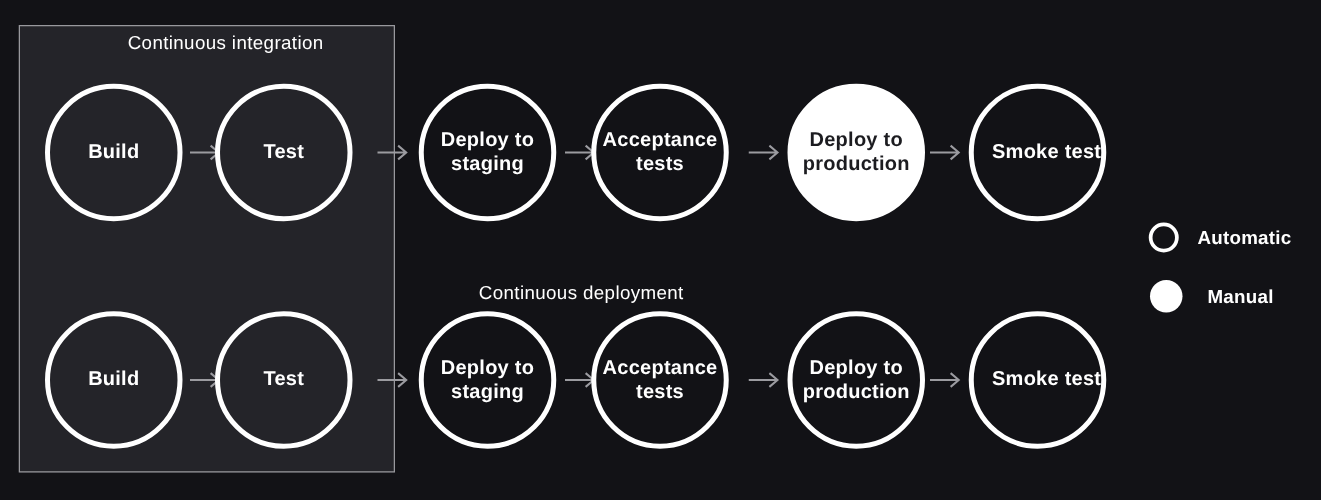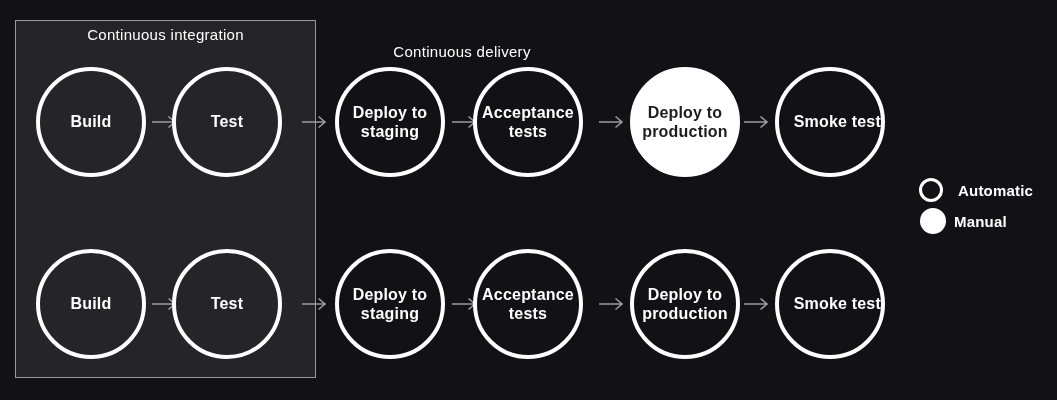--- a/index.html
+++ b/index.html
@@ -31,20 +31,21 @@
     box-sizing: border-box;
   }
   .box-label {
     position: absolute;
     left: 15px; top: 26px;
     width: 301px;
     text-align: center;
     font-size: 15px;
     letter-spacing: 0.3px;
     color: var(--text);
+    padding-left: 15px;
   }
   .row-heading {
     position: absolute;
     width: 300px;
     text-align: center;
     font-size: 15px;
     letter-spacing: 0.3px;
     color: var(--text);
   }
   .heading-delivery   { left: 312px; top: 43px; }
@@ -80,21 +81,21 @@
   .legend-item {
     position: absolute;
     display: flex;
     align-items: center;
     font-size: 15px;
     font-weight: bold;
     letter-spacing: 0.2px;
     color: var(--text);
   }
   .legend-automatic { left: 919px; top: 178px; gap: 15px; }
-  .legend-manual    { left: 920px; top: 208px; gap: 8px; }
+  .legend-manual    { left: 920px; top: 224px; gap: 20px; }
   .legend-circle {
     border-radius: 50%;
     box-sizing: border-box;
     flex: 0 0 auto;
   }
   .legend-circle.outline { width: 24px; height: 24px; border: 3px solid var(--circle); }
   .legend-circle.filled  { width: 26px; height: 26px; background: var(--manual-fill); }
 
   
   .c0 { left: 36px; }  .c1 { left: 172px; } .c2 { left: 335px; }
@@ -106,21 +107,21 @@
   .ar0 { top: 114px; } .ar1 { top: 296px; }
 </style>
 </head>
 <body>
 
 <div class="stage">
 
   <div class="ci-box"></div>
   <div class="box-label">Continuous integration</div>
 
-  <div class="row-heading heading-delivery">Continuous delivery</div>
+  <div class="row-heading heading-deployment">Continuous deployment</div>
 
   <div class="node c0 r0 automatic">
     <div>
         <span class="line">Build</span>
       </div>
   </div>
   <div class="arrow a0 ar0">
     <svg width="30" height="16" viewBox="0 0 30 16">
         <path d="M2 8 H25 M18.5 2.5 L25 8 L18.5 13.5" fill="none" stroke="var(--arrow)" stroke-width="1.6"></path>
       </svg>

